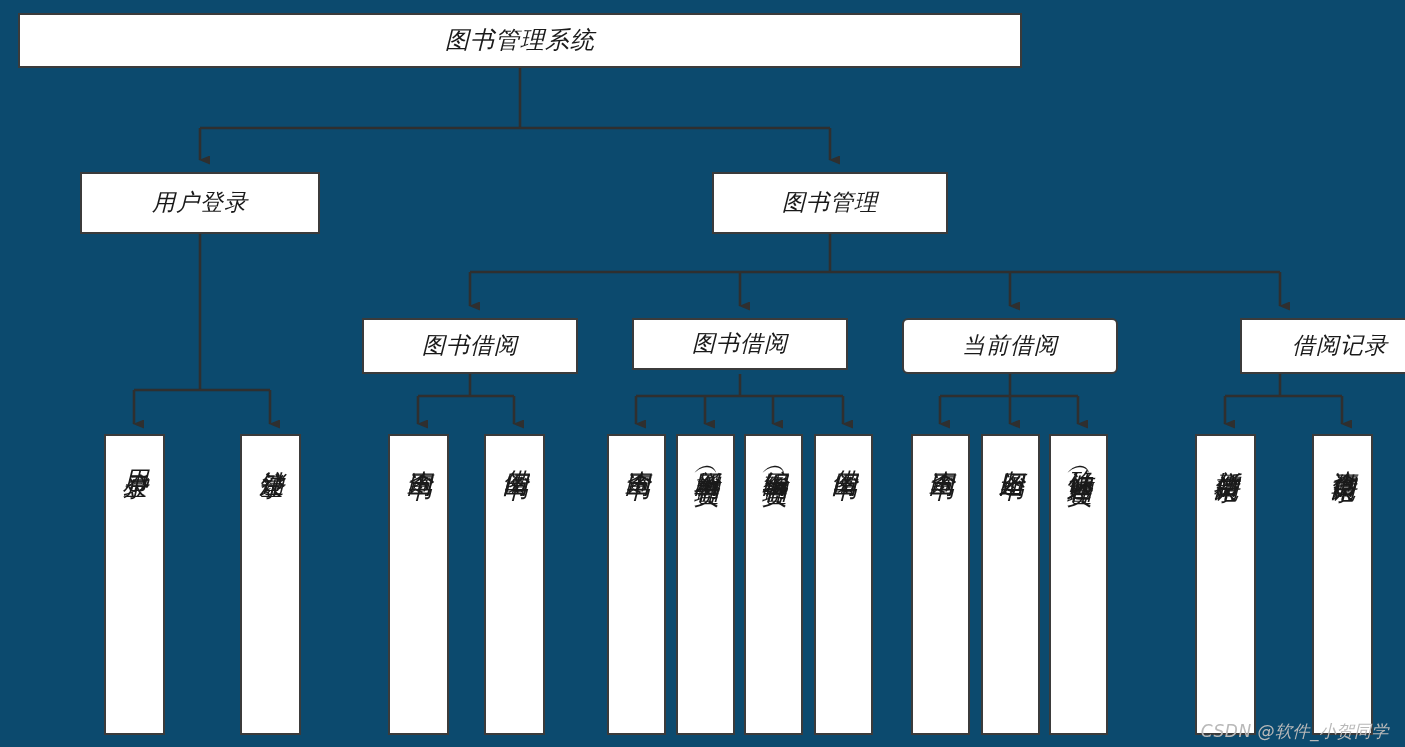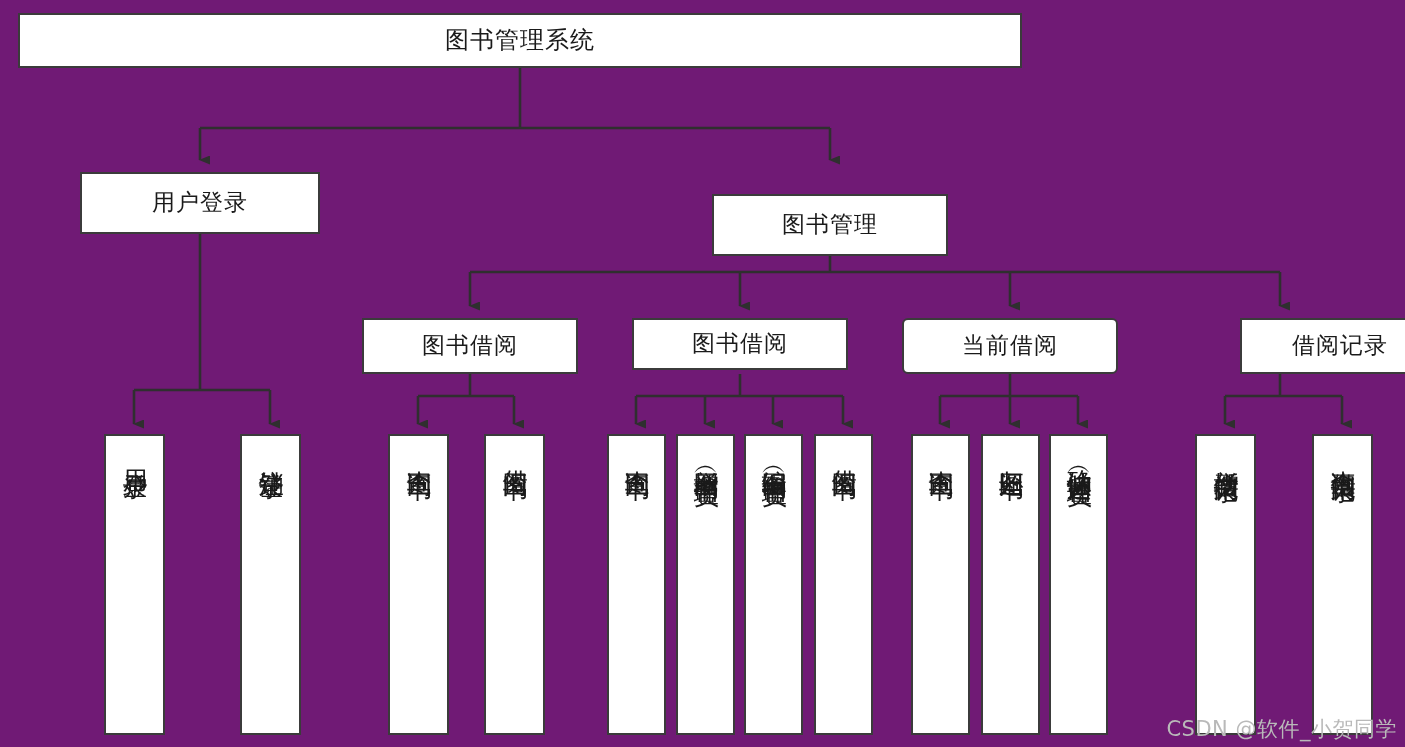--- a/index.html
+++ b/index.html
@@ -8,22 +8,23 @@
     padding: 0;
     background: #ffffff;
   }
   body {
     font-family: "DejaVu Sans", "Liberation Sans", sans-serif;
   }
   #diagram-root {
     position: relative;
     width: 1405px;
     height: 747px;
-    background: #701a75;
+    background: #0c4a6e;
     overflow: hidden;
+    font-style: italic;
   }
   #diagram-svg {
     position: absolute;
     left: 0;
     top: 0;
     width: 1405px;
     height: 747px;
   }
   .node {
     position: absolute;
@@ -56,23 +57,23 @@
   }
   .node.vertical .node-label {
     writing-mode: vertical-rl;
     text-orientation: upright;
     font-size: 25px;
     line-height: 1.05;
     letter-spacing: 2px;
   }
   #watermark {
     position: absolute;
-    right: 8px;
+    right: 16px;
     bottom: 4px;
-    font-size: 21px;
+    font-size: 17px;
     color: #b9b9b9;
     letter-spacing: 0.5px;
     white-space: nowrap;
     pointer-events: none;
   }
 </style>
 </head>
 <body>
 
 <div id="diagram-root">
@@ -128,21 +129,21 @@
   </svg>
 
   <div class="node horizontal root" style="left:18px; top:13px; width:1004px; height:55px;">
     <span class="node-label">图书管理系统</span>
   </div>
 
   <div class="node horizontal" style="left:80px; top:172px; width:240px; height:62px;">
     <span class="node-label">用户登录</span>
   </div>
 
-  <div class="node horizontal" style="left:712px; top:172px; width:236px; height:62px;margin-top:22px;">
+  <div class="node horizontal" style="left:712px; top:172px; width:236px; height:62px;">
     <span class="node-label">图书管理</span>
   </div>
 
   <div class="node horizontal" style="left:362px; top:318px; width:216px; height:56px;">
     <span class="node-label">图书借阅</span>
   </div>
 
   <div class="node horizontal" style="left:632px; top:318px; width:216px; height:52px;">
     <span class="node-label">图书借阅</span>
   </div>

